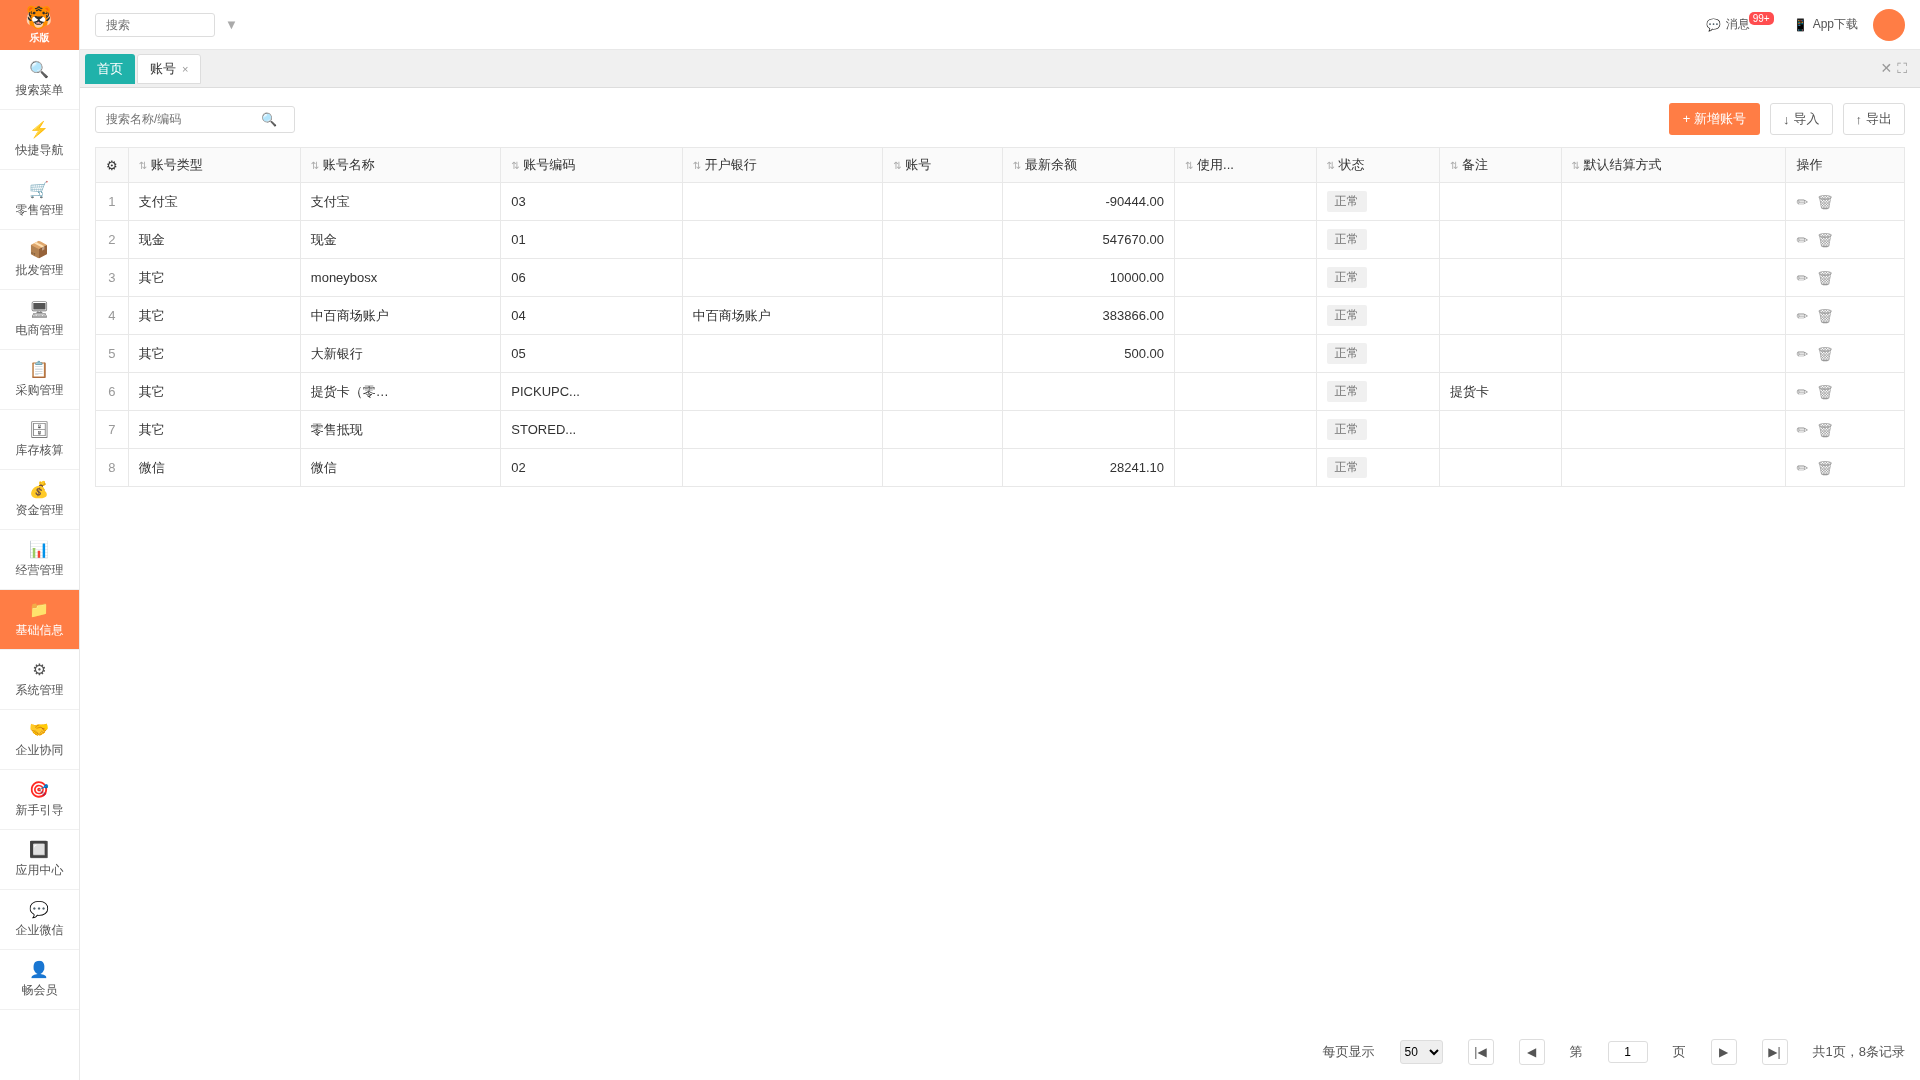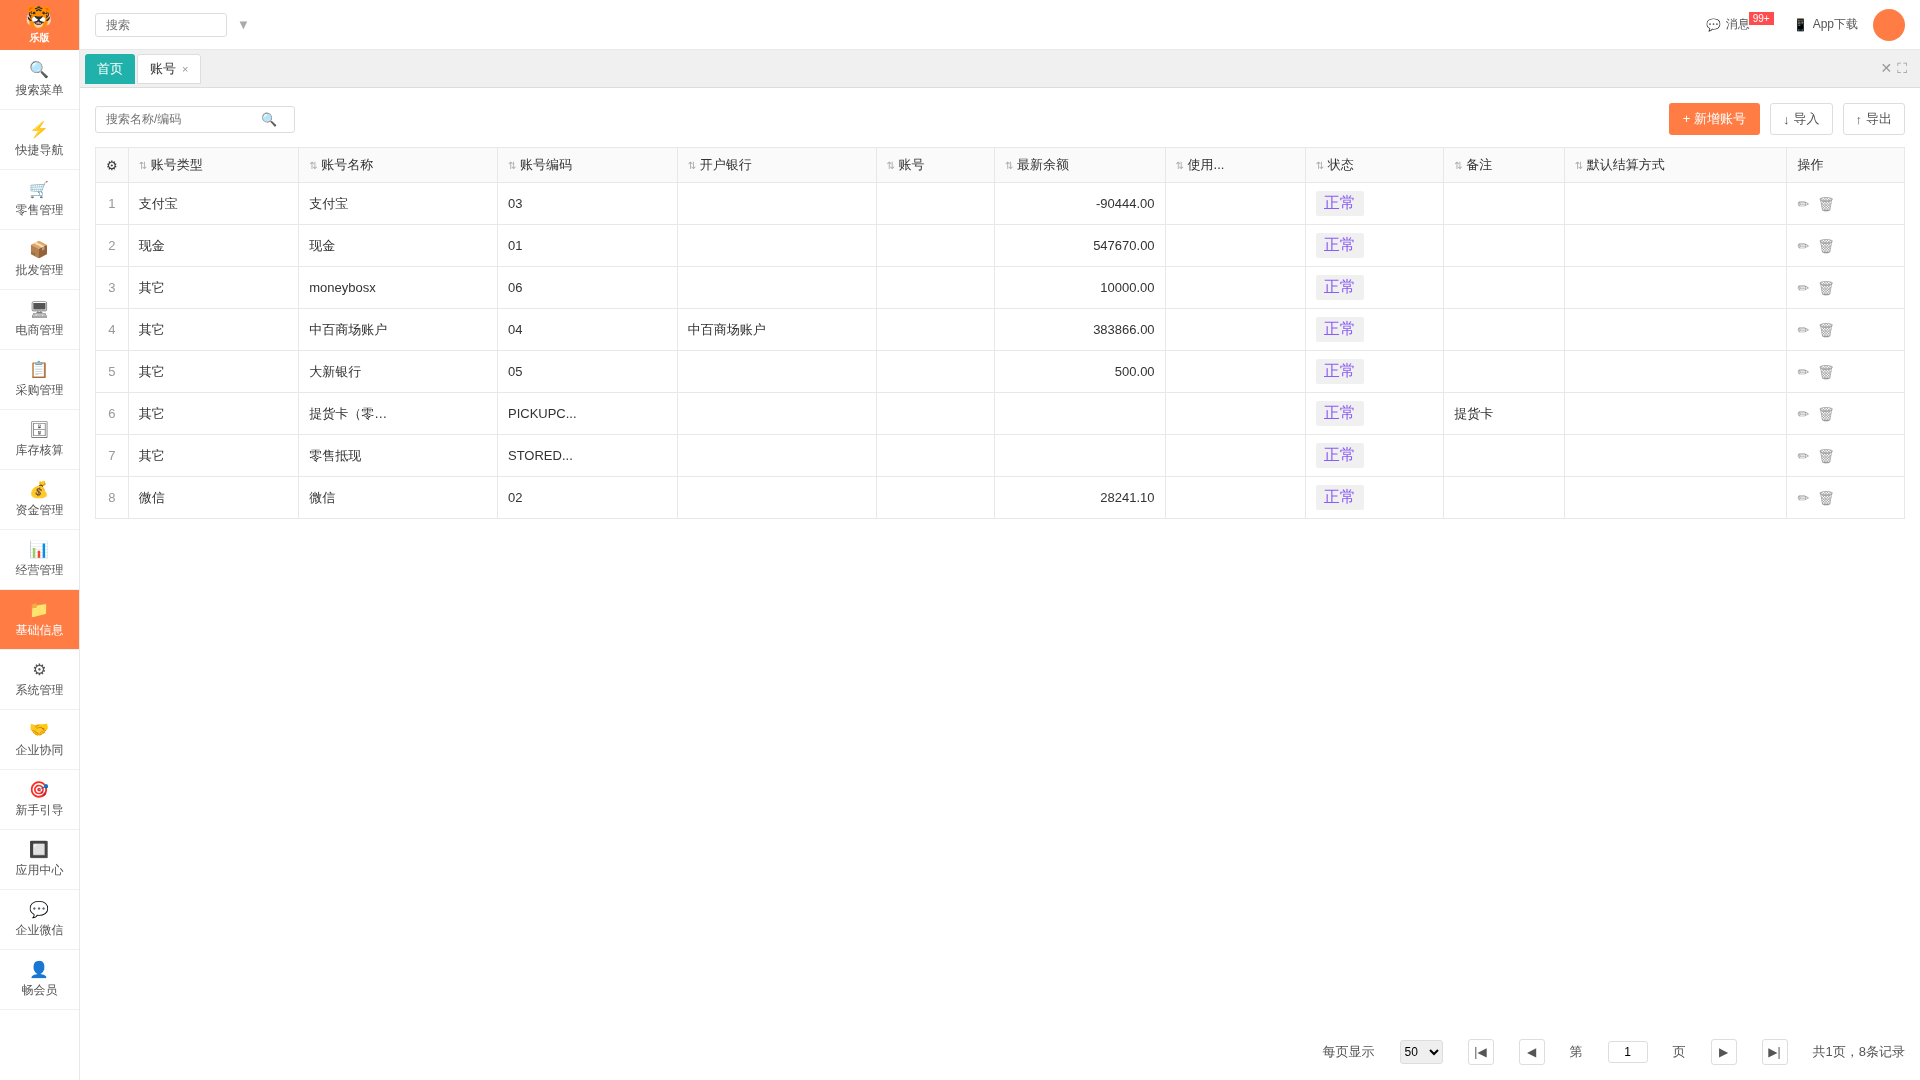--- a/index.html
+++ b/index.html
@@ -61,40 +61,40 @@
     .topbar-left {
       display: flex;
       align-items: center;
       gap: 10px;
     }
     .topbar-search {
       border: 1px solid #ddd;
       border-radius: 3px;
       padding: 4px 10px;
       font-size: 12px;
-      width: 132px;
+      width: 120px;
       color: #999;
     }
     .topbar-right {
       display: flex;
       align-items: center;
       gap: 15px;
     }
     .topbar-btn {
       display: flex;
       align-items: center;
       gap: 4px;
       font-size: 12px;
       color: #555;
       cursor: pointer;
     }
     .notification-badge {
       background: #ff4d4f;
       color: white;
-      border-radius: 0;
+      border-radius: 5px;
       font-size: 10px;
       padding: 1px 4px;
       position: relative;
       top: -6px;
       left: -5px;
     }
     .avatar {
       width: 32px;
       height: 32px;
       border-radius: 50%;
@@ -222,23 +222,23 @@
       border: 1px solid #e8e8e8;
       padding: 8px 10px;
       color: #333;
       white-space: nowrap;
     }
     .settings-col { width: 30px; text-align: center; }
     .status-badge {
       display: inline-block;
       padding: 2px 8px;
       border-radius: 2px;
-      font-size: 16px;
+      font-size: 12px;
       background: #f0f0f0;
-      color: #8b5cf6;
+      color: #737373;
     }
     .action-icons { display: flex; gap: 8px; align-items: center; }
     .action-icon { cursor: pointer; color: #999; font-size: 14px; }
 
     
     .pagination-bar {
       display: flex;
       align-items: center;
       justify-content: flex-end;
       padding: 10px 0 0 0;

